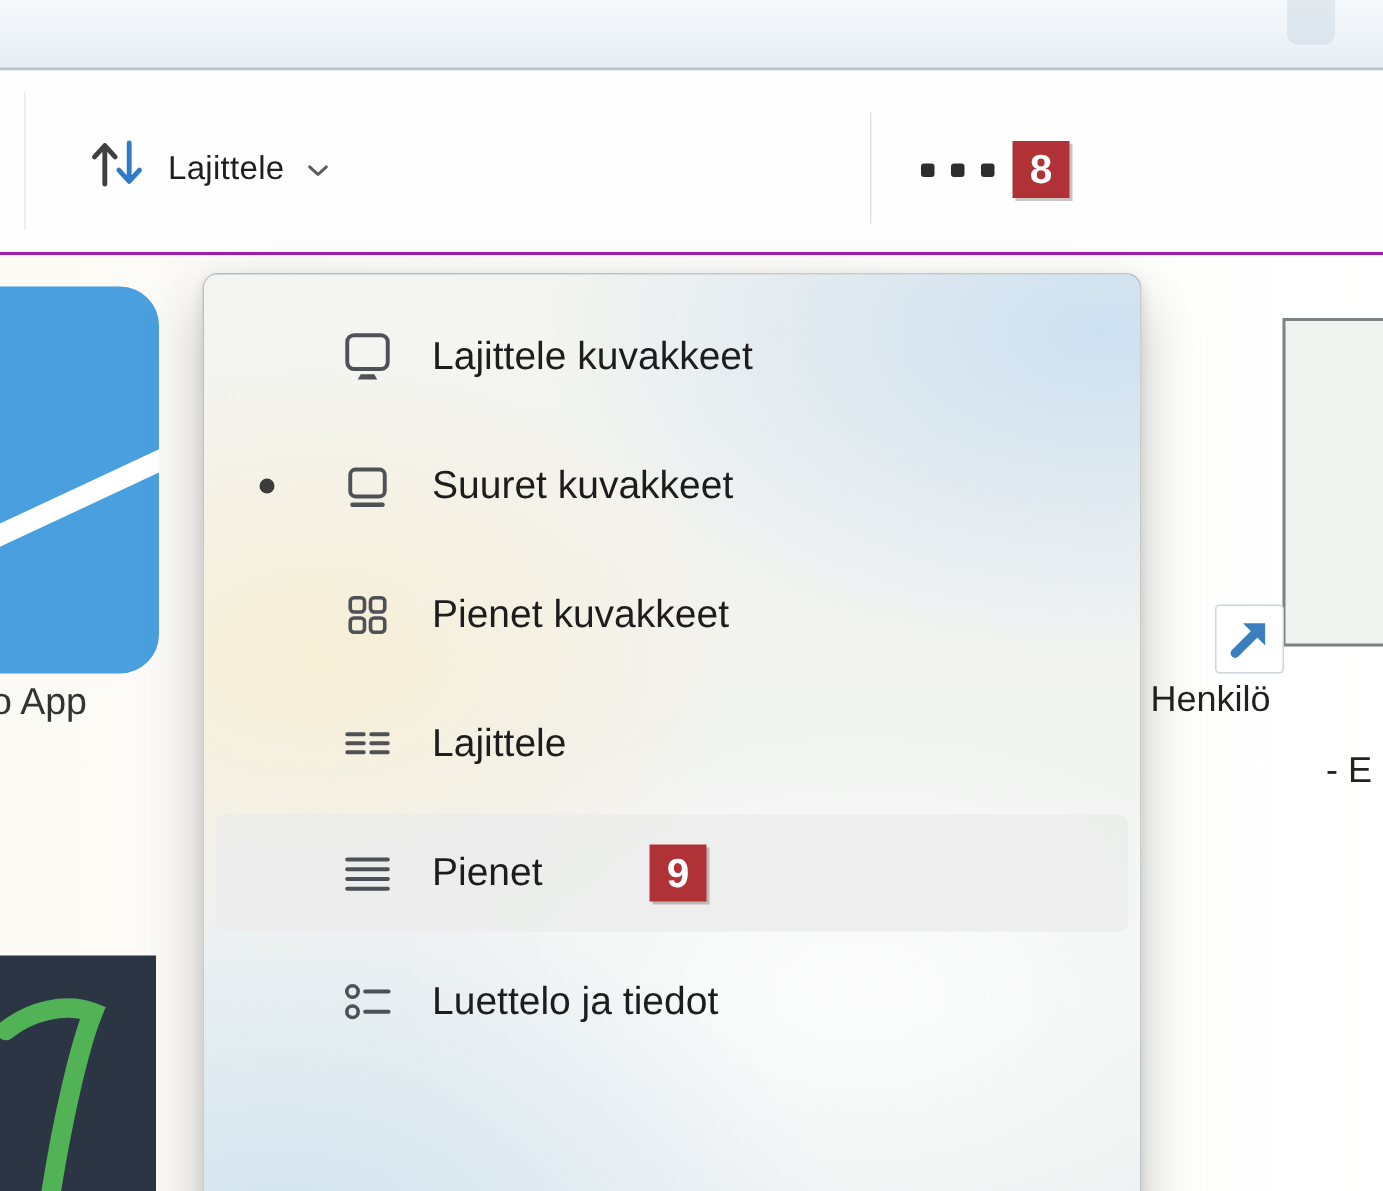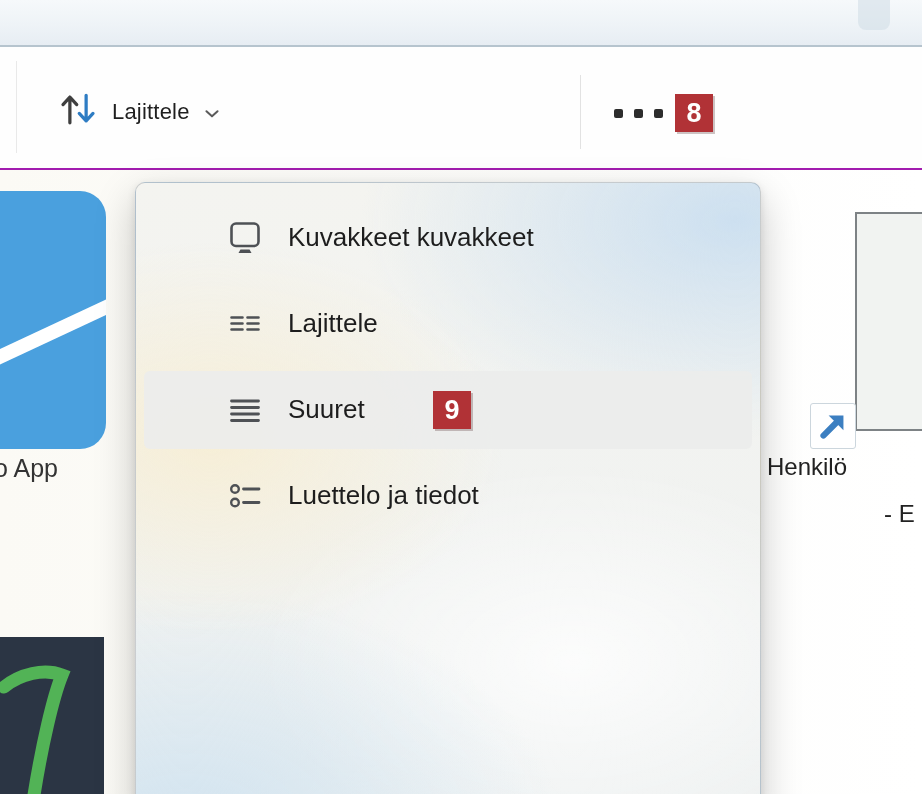--- a/index.html
+++ b/index.html
@@ -170,45 +170,67 @@
 <div class="menu">
 
   <div class="menu-item">
 
     <span class="mi-icon">
       <svg width="34" height="34" viewBox="0 0 34 34" fill="none">
         <rect x="3.5" y="2.5" width="27" height="22.5" rx="4.5" stroke="#4e5155" stroke-width="2.6"></rect>
         <path d="M12.5 28.5 L21.5 28.5 L23.5 32 L10.5 32 Z" fill="#4e5155"></path>
       </svg>
     </span>
-    <span class="mi-label">Kuvakkeet kuvakkeet</span>
-  </div>
-
-
-
+    <span class="mi-label">Lajittele kuvakkeet</span>
+  </div>
+
+  <div class="menu-item selected">
+    <span class="mi-bullet"></span>
+    <span class="mi-icon">
+      <svg width="34" height="34" viewBox="0 0 34 34" fill="none">
+        <rect x="5.5" y="6" width="23" height="18" rx="3.5" stroke="#4e5155" stroke-width="2.6"></rect>
+        <path d="M7 29.5 H27" stroke="#4e5155" stroke-width="3" stroke-linecap="round"></path>
+      </svg>
+    </span>
+    <span class="mi-label">Suuret kuvakkeet</span>
+  </div>
+
+
+  <div class="menu-item">
+
+    <span class="mi-icon">
+      <svg width="34" height="34" viewBox="0 0 34 34" fill="none">
+        <rect x="5.5" y="5.5" width="9.5" height="9.5" rx="2.5" stroke="#4e5155" stroke-width="2.4"></rect>
+        <rect x="19" y="5.5" width="9.5" height="9.5" rx="2.5" stroke="#4e5155" stroke-width="2.4"></rect>
+        <rect x="5.5" y="19" width="9.5" height="9.5" rx="2.5" stroke="#4e5155" stroke-width="2.4"></rect>
+        <rect x="19" y="19" width="9.5" height="9.5" rx="2.5" stroke="#4e5155" stroke-width="2.4"></rect>
+      </svg>
+    </span>
+    <span class="mi-label">Pienet kuvakkeet</span>
+  </div>
 
   <div class="menu-item">
 
     <span class="mi-icon">
       <svg width="34" height="34" viewBox="0 0 34 34" fill="none">
         <path d="M3.5 10.5 H14.5 M3.5 16.5 H14.5 M3.5 22.5 H14.5" stroke="#4e5155" stroke-width="2.6" stroke-linecap="round"></path>
         <path d="M19.5 10.5 H30.5 M19.5 16.5 H30.5 M19.5 22.5 H30.5" stroke="#4e5155" stroke-width="2.6" stroke-linecap="round"></path>
       </svg>
     </span>
     <span class="mi-label">Lajittele</span>
   </div>
 
   <div class="menu-item highlighted">
 
     <span class="mi-icon">
       <svg width="34" height="34" viewBox="0 0 34 34" fill="none">
         <path d="M3.5 8 H30.5 M3.5 14.5 H30.5 M3.5 21 H30.5 M3.5 27.5 H30.5" stroke="#4e5155" stroke-width="2.8" stroke-linecap="round"></path>
       </svg>
     </span>
-    <span class="mi-label">Suuret</span>
+    <span class="mi-label">Pienet</span>
     <span class="mi-badge badge">9</span>
   </div>
 
   <div class="menu-item">
 
     <span class="mi-icon">
       <svg width="34" height="34" viewBox="0 0 34 34" fill="none">
         <circle cx="7" cy="10" r="3.8" stroke="#4e5155" stroke-width="2.4"></circle>
         <circle cx="7" cy="23.5" r="3.8" stroke="#4e5155" stroke-width="2.4"></circle>
         <path d="M15.5 10 H31 M15.5 23.5 H31" stroke="#4e5155" stroke-width="2.8" stroke-linecap="round"></path>

